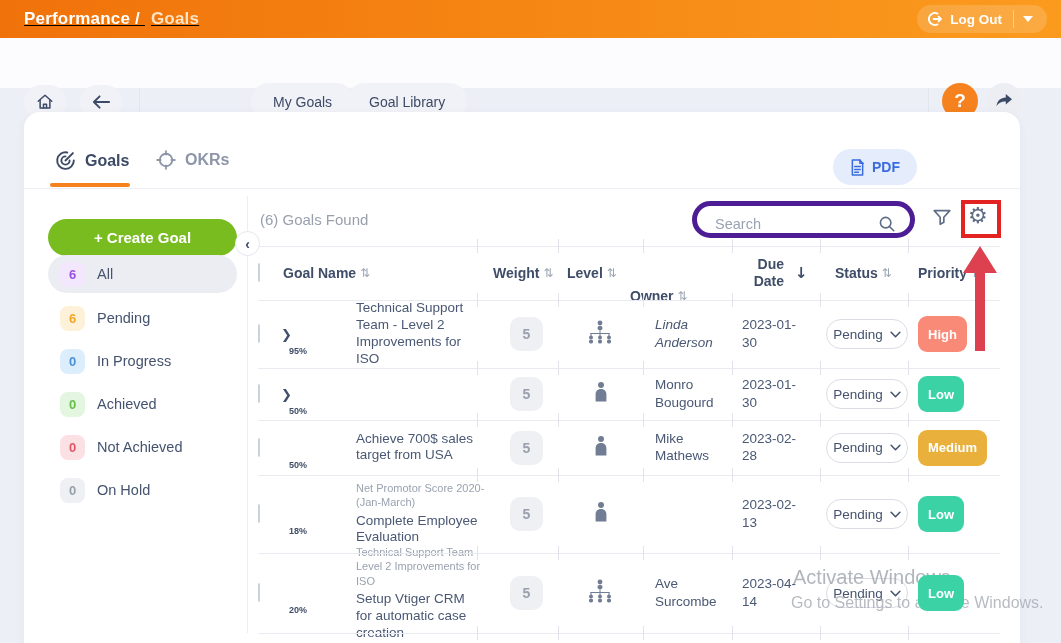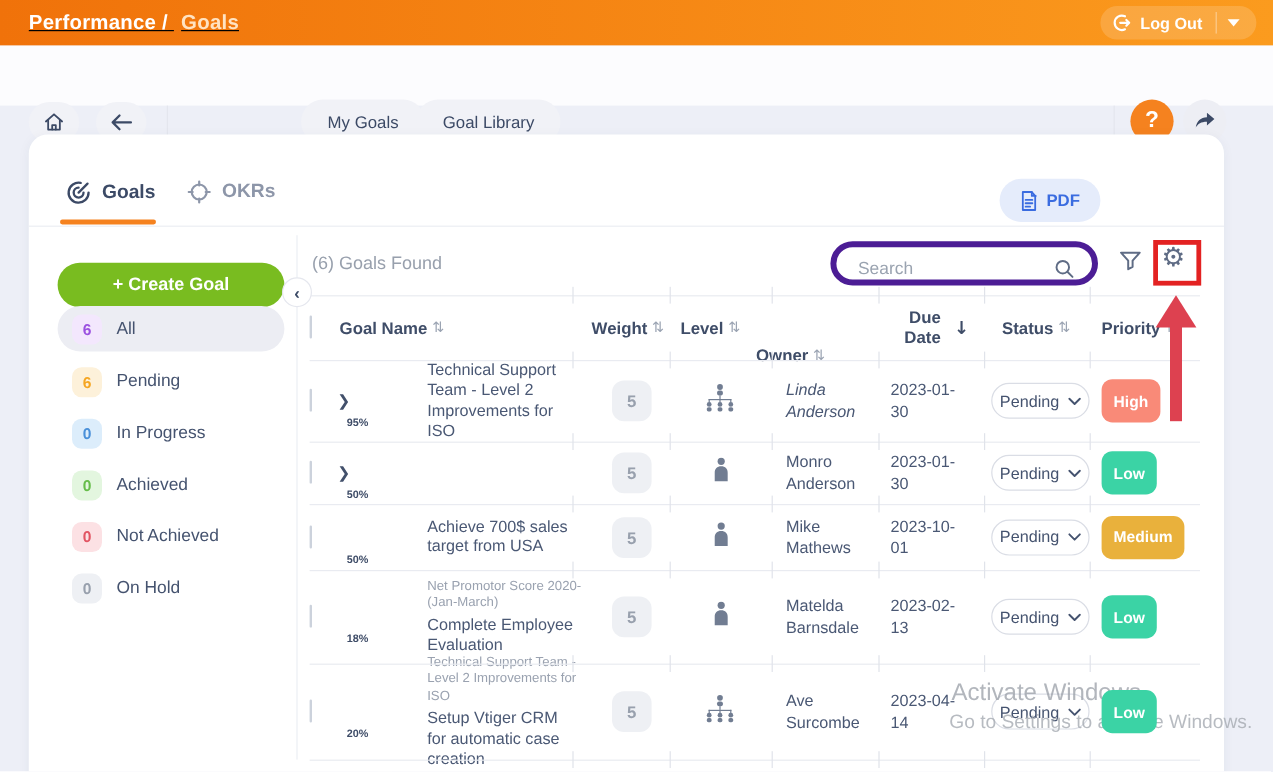--- a/index.html
+++ b/index.html
@@ -327,21 +327,21 @@
     <span class="cell donut donut-thin donut-left" style="left: 40px; --p: 50;">
       <span class="donut-label">50%</span>
     </span>
     <span class="cell weight-badge" style="left:252px;">5</span>
     <span class="cell" style="left:335px;">
       <svg width="16" height="21" viewBox="0 0 16 21" fill="#717d92">
           <circle cx="8" cy="3.4" r="3"></circle>
           <path d="M8 7.6c-3.4 0-5.4 2.2-5.4 5.4V20h10.8v-7c0-3.2-2-5.4-5.4-5.4z"></path>
         </svg>
     </span>
-    <span class="cell owner-text" style="left:397px; width:80px;">Monro Anderson</span>
+    <span class="cell owner-text" style="left:397px; width:80px;">Monro Bougourd</span>
     <span class="cell due-text" style="left:484px; width:64px;">2023-01-30</span>
     <span class="cell status-select" style="left:568px;">
       <span>Pending</span>
       <svg width="11" height="7" viewBox="0 0 12 8" fill="none" stroke="#45536f" stroke-width="1.8" stroke-linecap="round" stroke-linejoin="round">
           <path d="M1 1.5L6 6.5L11 1.5"></path>
         </svg>
     </span>
     <span class="cell prio-badge" style="left: 660px; background: rgb(59, 211, 165);">Low</span>
   </div>
 
@@ -352,21 +352,21 @@
     </span>
     <span class="cell goal-title" style="left:98px;">Achieve 700$ sales target from USA</span>
     <span class="cell weight-badge" style="left:252px;">5</span>
     <span class="cell" style="left:335px;">
       <svg width="16" height="21" viewBox="0 0 16 21" fill="#717d92">
           <circle cx="8" cy="3.4" r="3"></circle>
           <path d="M8 7.6c-3.4 0-5.4 2.2-5.4 5.4V20h10.8v-7c0-3.2-2-5.4-5.4-5.4z"></path>
         </svg>
     </span>
     <span class="cell owner-text" style="left:397px; width:80px;">Mike Mathews</span>
-    <span class="cell due-text" style="left:484px; width:64px;">2023-10-01</span>
+    <span class="cell due-text" style="left:484px; width:64px;">2023-02-28</span>
     <span class="cell status-select" style="left:568px;">
       <span>Pending</span>
       <svg width="11" height="7" viewBox="0 0 12 8" fill="none" stroke="#45536f" stroke-width="1.8" stroke-linecap="round" stroke-linejoin="round">
           <path d="M1 1.5L6 6.5L11 1.5"></path>
         </svg>
     </span>
     <span class="cell prio-badge" style="left: 660px; background: rgb(233, 177, 60);">Medium</span>
   </div>
 
   <div class="trow" style="top:475px; height:78px;">
@@ -378,21 +378,20 @@
       <span class="goal-parent" style="display:block;">Net Promotor Score 2020- (Jan-March)</span>
       <span class="goal-title" style="display:block;">Complete Employee Evaluation</span>
     </span>
     <span class="cell weight-badge" style="left:252px;">5</span>
     <span class="cell" style="left:335px;">
       <svg width="16" height="21" viewBox="0 0 16 21" fill="#717d92">
           <circle cx="8" cy="3.4" r="3"></circle>
           <path d="M8 7.6c-3.4 0-5.4 2.2-5.4 5.4V20h10.8v-7c0-3.2-2-5.4-5.4-5.4z"></path>
         </svg>
     </span>
-    <span class="cell owner-text" style="left:397px; width:80px;">Matelda Barnsdale</span>
     <span class="cell due-text" style="left:484px; width:64px;">2023-02-13</span>
     <span class="cell status-select" style="left:568px;">
       <span>Pending</span>
       <svg width="11" height="7" viewBox="0 0 12 8" fill="none" stroke="#45536f" stroke-width="1.8" stroke-linecap="round" stroke-linejoin="round">
           <path d="M1 1.5L6 6.5L11 1.5"></path>
         </svg>
     </span>
     <span class="cell prio-badge" style="left: 660px; background: rgb(59, 211, 165);">Low</span>
   </div>
 

